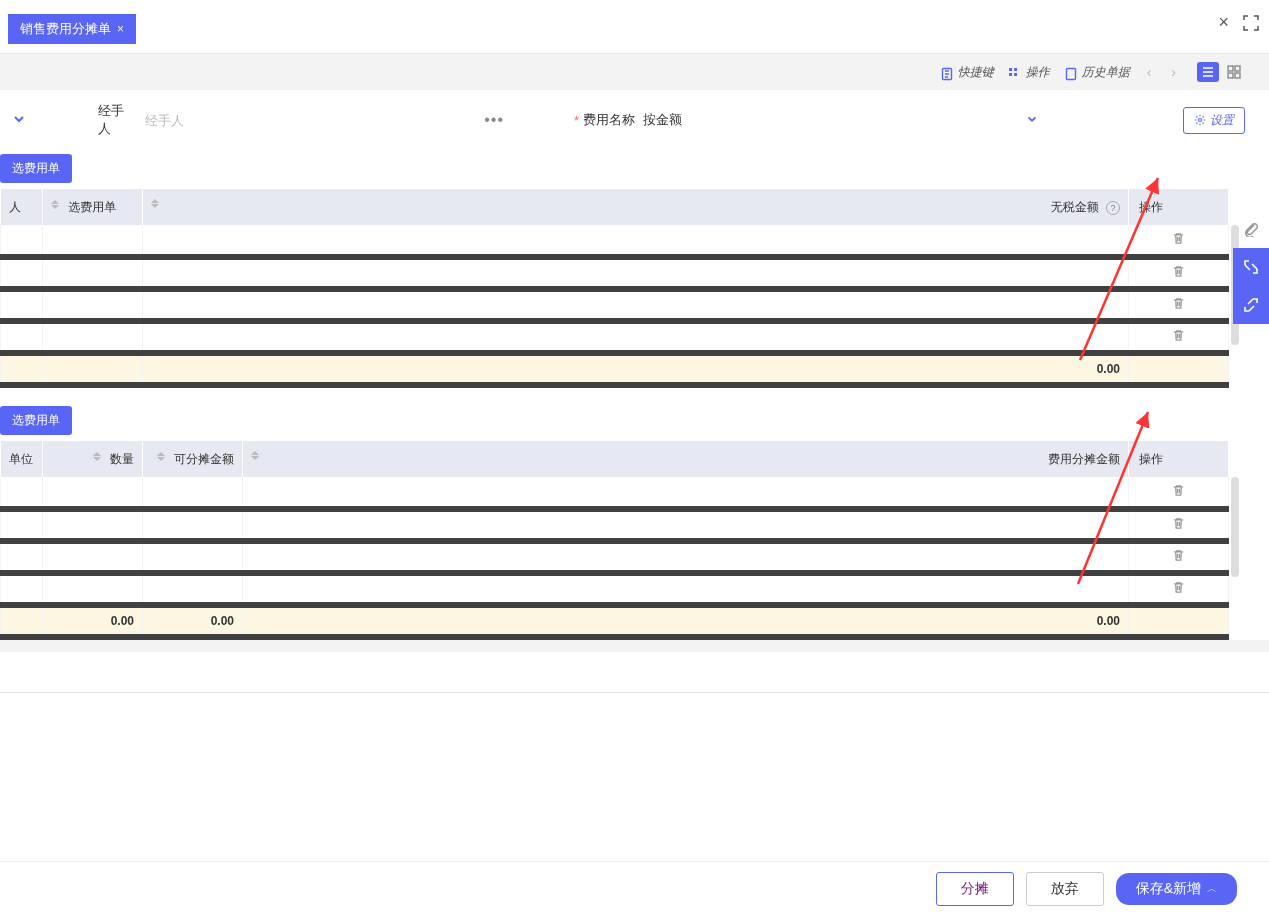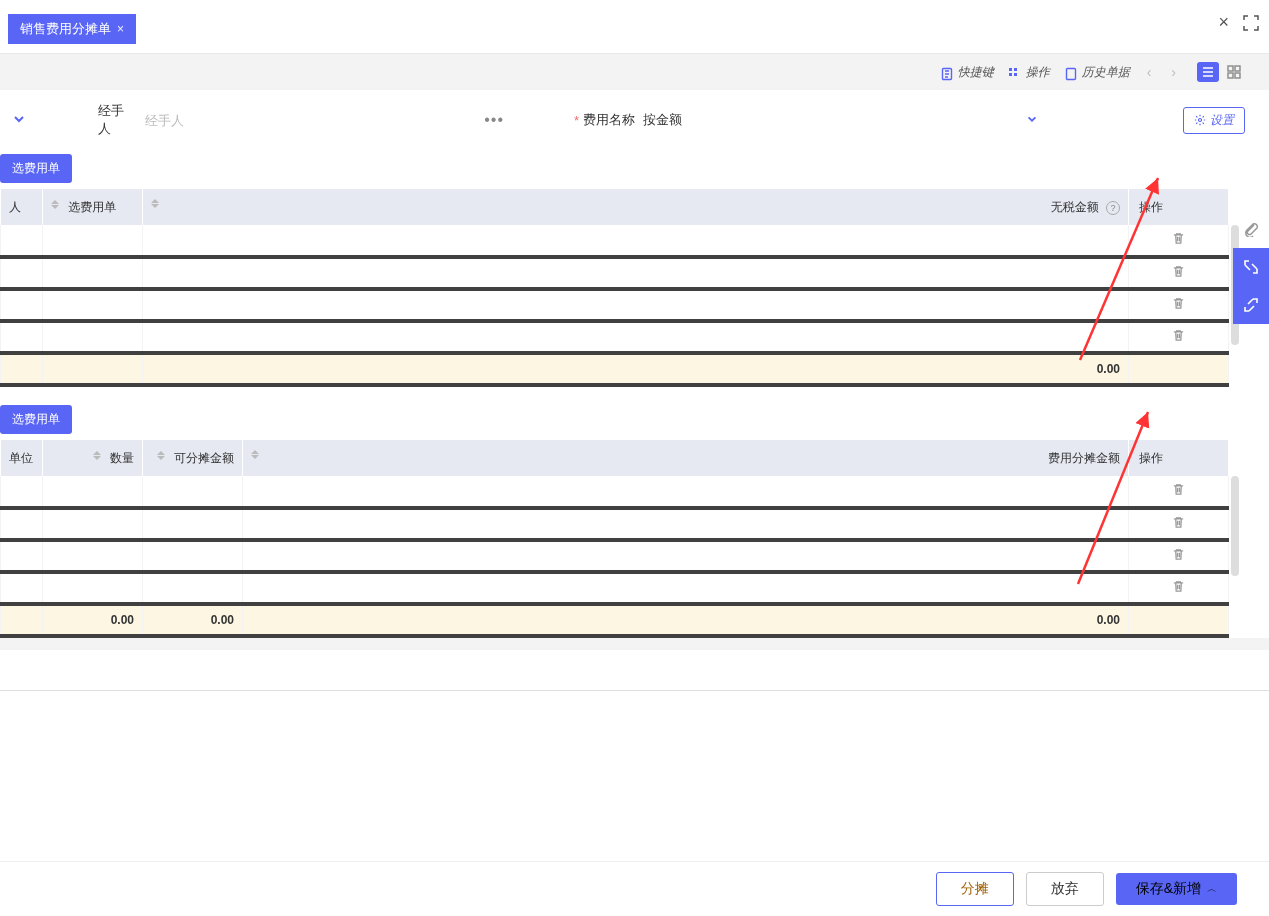--- a/index.html
+++ b/index.html
@@ -125,21 +125,21 @@
 .sorter {
   width:10px; height:14px; display:inline-flex; flex-direction:column; margin-right:4px; vertical-align:middle;
 }
 .sorter span { display:block; width:0; height:0; border-left:4px solid transparent; border-right:4px solid transparent;}
 .sorter .up { border-bottom:4px solid #bbb; margin-bottom:1px;}
 .sorter .down { border-top:4px solid #bbb;}
 .help-circ {
   display:inline-flex; width:14px; height:14px; border:1px solid #aaa; border-radius:50%;
   align-items:center; justify-content:center; font-size:9px; color:#888; margin-left:4px;
 }
-tbody tr { height:32px; border-bottom:4px solid #404040;}
+tbody tr { height:32px; border-bottom:6px solid #404040;}
 tbody td { border-right:1px solid #f3f3f3; border-left:1px solid #f3f3f3; text-align:right; padding:0 8px; font-size:12px;}
 tbody .op-cell { text-align:center;}
 .trash {
   display:inline-block; width:14px; height:14px; color:#888;
 }
 .trash svg { width:13px; height:13px; stroke:#999; fill:none; stroke-width:1.4;}
 .total-row { background:#fdf6e3; font-weight:bold;}
 .total-row td { text-align:right; font-weight:bold; color:#333;}
 
 
@@ -167,30 +167,30 @@
 
 
 .footer {
   position:absolute; bottom:0; left:0; right:0;
   display:flex; justify-content:flex-end; align-items:center;
   padding: 10px 32px; gap: 12px;
   border-top:1px solid #eee;
   background:#fff;
 }
 .btn-outline-primary {
-  border:1px solid #5966f5; color:#a16207; background:#fff;
+  border:1px solid #5966f5; color:#701a75; background:#fff;
   padding:7px 24px; font-size:14px; border-radius:3px;
 }
 .btn-outline-gray {
   border:1px solid #ccc; color:#333; background:#fff;
   padding:7px 24px; font-size:14px; border-radius:3px;
 }
 .btn-solid-primary {
-  background:#5966f5; color:#000000; border:none;
-  padding:7px 20px; font-size:14px; border-radius:3px;
+  background:#5966f5; color:#ffffff; border:none;
+  padding:7px 20px; font-size:14px; border-radius:13px;
   display:flex; align-items:center; gap:6px;
 }
 .chev-up { font-size:10px;}
 
 
 .arrow-annot { position:absolute; pointer-events:none;}
 .arrow-annot svg { overflow:visible;}
 </style>
 </head>
 <body>

